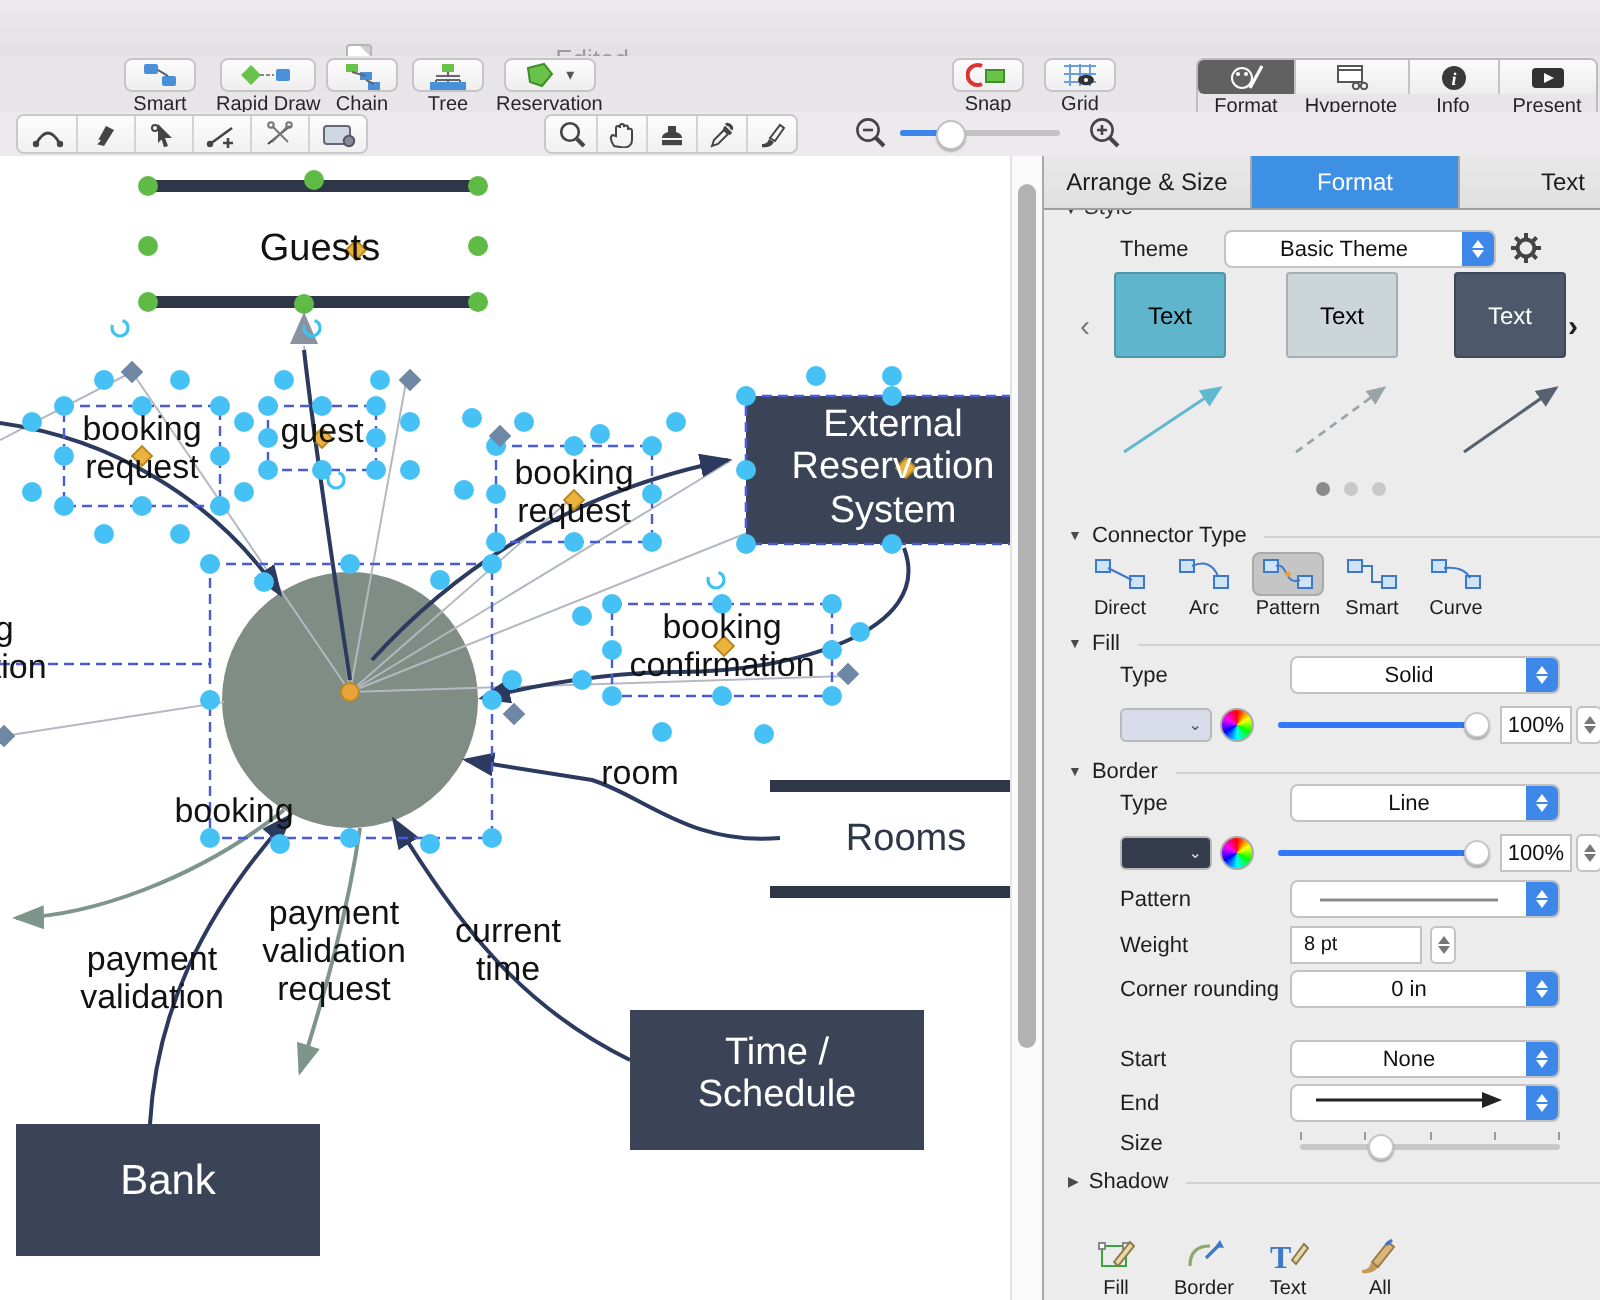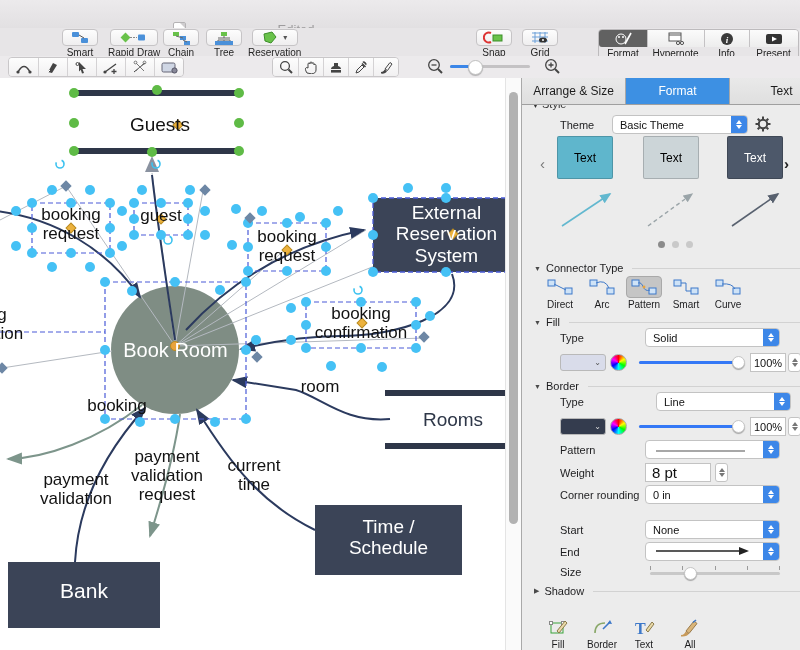--- a/index.html
+++ b/index.html
@@ -50,28 +50,28 @@
   .tab{flex:1;display:flex;align-items:center;justify-content:center;font-size:12px;color:#1c1c1c;background:linear-gradient(#e9e9e9,#dfdfdf);border-right:1px solid #a8a8a8;box-sizing:border-box;}
   .tab:last-child{border-right:none;}
   .tab.sel{background:#3d90e3;color:#fff;}
   .styleclip{position:absolute;left:10px;top:27px;height:7px;width:120px;overflow:hidden;}
   .styleclip .inner{margin-top:-7px;font-size:11px;color:#333;}
   .plabel{position:absolute;font-size:11px;color:#1d1d1f;white-space:nowrap;}
   .sect{position:absolute;left:12px;right:8px;display:flex;align-items:center;gap:5px;font-size:11px;color:#1d1d1f;}
   .sect .tri{font-size:7px;color:#4a4a4a;}
   .sect .rule{flex:1;height:1px;background:#d2d2d2;margin-left:4px;}
   .dd{position:absolute;height:19px;background:#fff;border:1px solid #c3c3c3;border-radius:4px;font-size:11px;display:flex;align-items:center;box-sizing:border-box;}
-  .dd .val{flex:1;padding:0 7px;white-space:nowrap;overflow:hidden;color:#111;}
+  .dd .val{flex:1;padding:0 7px;white-space:nowrap;overflow:hidden;color:#111;text-align:center;}
   .dd .caret{width:16px;align-self:stretch;background:#3d87e8;border-radius:0 3px 3px 0;display:flex;flex-direction:column;align-items:center;justify-content:center;gap:1px;}
   .arr-up{width:0;height:0;border-left:3px solid transparent;border-right:3px solid transparent;border-bottom:4px solid #fff;}
   .arr-dn{width:0;height:0;border-left:3px solid transparent;border-right:3px solid transparent;border-top:4px solid #fff;}
   .stepper{position:absolute;width:13px;height:19px;background:#fff;border:1px solid #c3c3c3;border-radius:3px;display:flex;flex-direction:column;align-items:center;justify-content:center;gap:1px;box-sizing:border-box;}
   .stepper .arr-up{border-bottom-color:#777;}
   .stepper .arr-dn{border-top-color:#777;}
-  .field{position:absolute;height:19px;background:#fff;border:1px solid #c3c3c3;font-size:15px;color:#111;display:flex;align-items:center;padding:0 6px;box-sizing:border-box;}
+  .field{position:absolute;height:19px;background:#fff;border:1px solid #c3c3c3;font-size:10px;color:#111;display:flex;align-items:center;padding:0 6px;box-sizing:border-box;}
   .cwell{position:absolute;width:46px;height:17px;border:1px solid #b9b9b9;border-radius:3px;display:flex;align-items:center;justify-content:flex-end;padding-right:4px;box-sizing:border-box;font-size:8px;}
   .wheel{position:absolute;width:17px;height:17px;border-radius:50%;border:1px solid #aaa;background:conic-gradient(#f00,#ff0,#0f0,#0ff,#00f,#f0f,#f00);box-sizing:border-box;}
   .hslider{position:absolute;height:13px;}
   .hslider .track{position:absolute;left:0;right:0;top:5px;height:3px;background:#c8c8c8;border-radius:2px;}
   .hslider .fill{position:absolute;left:0;top:5px;height:3px;background:#3478f6;border-radius:2px;}
   .hslider .thumb{position:absolute;top:0;width:13px;height:13px;border-radius:50%;background:#fff;border:1px solid #c6c6c6;box-shadow:0 1px 1px rgba(0,0,0,.3);box-sizing:border-box;}
   .tick{position:absolute;top:-1px;width:1px;height:4px;background:#9a9a9a;}
   .valbox{position:absolute;width:36px;height:19px;background:#fff;border:1px solid #c3c3c3;font-size:11px;color:#111;display:flex;align-items:center;justify-content:center;box-sizing:border-box;}
   .swatch{position:absolute;width:56px;height:43px;border-radius:2px;display:flex;align-items:center;justify-content:center;font-size:12px;border:1px solid rgba(0,0,0,.18);box-sizing:border-box;}
   .carouselnav{position:absolute;font-size:15px;color:#777;}
@@ -498,21 +498,20 @@
 confirmation</div>
     <div class="clabel" style="left:72px;top:318px;width:90px">booking</div>
     <div class="clabel" style="left:290px;top:299px;width:60px">room</div>
     <div class="clabel pre" style="left:20px;top:392px;width:112px">payment
 validation</div>
     <div class="clabel pre" style="left:112px;top:369px;width:110px">payment
 validation
 request</div>
     <div class="clabel pre" style="left:212px;top:378px;width:84px">current
 time</div>
-    <div class="clabel" style="left:108px;top:261px;width:135px;color:#fff;font-size:20px">Book Room</div>
     <div class="clabel pre" style="left:376px;top:124px;width:141px;color:#fff;font-size:19px">External
 Reservation
 System</div>
     <div class="clabel" style="left:398px;top:331px;width:110px;font-size:19px;color:#2e3748">Rooms</div>
     <div class="clabel pre" style="left:318px;top:438px;width:141px;color:#fff;font-size:19px">Time /
 Schedule</div>
     <div class="clabel" style="left:12px;top:501px;width:144px;color:#fff;font-size:21px">Bank</div>
 
     
     <div class="vscroll">
@@ -661,21 +660,21 @@
         <span class="arr-up"></span>
         <span class="arr-dn"></span>
       </div>
 
     <div class="sect" style="top:302px">
       <span class="tri">▼</span>
         <span>Border</span>
         <span class="rule"></span>
     </div>
     <div class="plabel" style="left:38px;top:318px">Type</div>
-    <div class="dd" style="left:134px;top:314px;width:135px">
+    <div class="dd" style="left:123px;top:314px;width:135px">
       <span class="val">Line</span>
       <span class="caret">
           <span class="arr-up"></span>
           <span class="arr-dn"></span>
         </span>
     </div>
     <div class="cwell" style="left: 38px; top: 340px; color: rgb(221, 221, 221); background: rgb(52, 60, 78);">⌄</div>
     <div class="wheel" style="left:88px;top:340px"></div>
     <div class="hslider" style="left:117px;top:342px;width:105px">
       <span class="track"></span>

